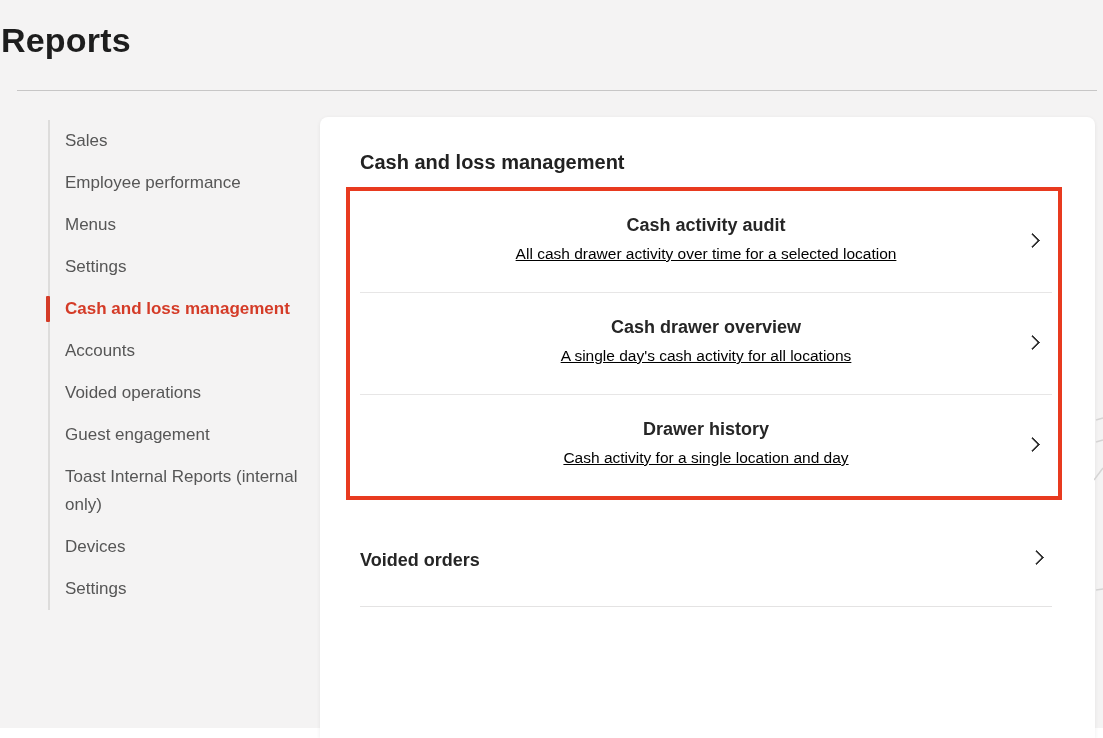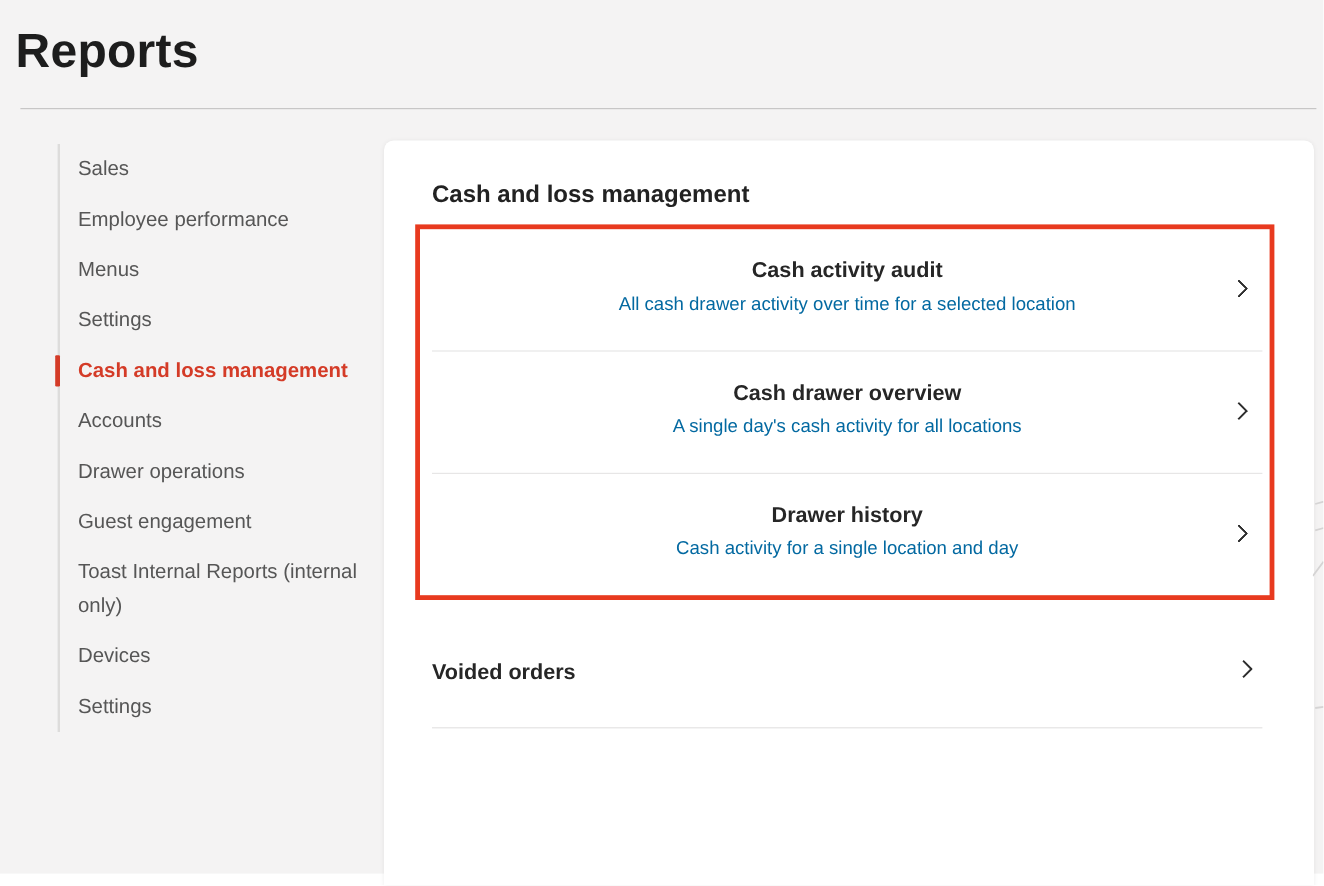--- a/index.html
+++ b/index.html
@@ -9,22 +9,22 @@
     font-family:"Liberation Sans", sans-serif;
     -webkit-font-smoothing:antialiased;
   }
   
   .gray-base{
     position:absolute;left:0;top:0;width:1103px;height:728px;
     background:var(--page-bg,#f4f3f3);
   }
   
   .page-title{
-    position:absolute;left:13px;top:21px;
-    font-size:40px;font-weight:600;letter-spacing:.2px;color:#1d1d1d;
+    position:absolute;left:1px;top:21px;
+    font-size:34px;font-weight:600;letter-spacing:.2px;color:#1d1d1d;
   }
   .header-divider{
     position:absolute;left:17px;top:90px;width:1080px;height:0;
     border-top:1px solid #c7c6c6;
   }
   
   .sidebar-nav{
     position:absolute;left:48px;top:120px;width:262px;
     border-left:2px solid #dddcdb;
   }
@@ -61,21 +61,21 @@
   .report-row{
     position:relative;cursor:pointer;
     padding:22px 0 28px;
   }
   .highlight-box .report-row{border-bottom:1px solid #e7e6e6;text-align:center;}
   .highlight-box .report-row:last-child{border-bottom:none;}
   .report-title{
     font-size:18px;font-weight:bold;color:#262626;line-height:24px;
   }
   .report-desc{
-    font-size:15.5px;color:#0369a1;line-height:20px;margin-top:7px;
+    font-size:15.5px;color:#000000;line-height:20px;margin-top:7px;text-decoration:underline;
   }
   .chevron{
     position:absolute;right:14px;top:50%;
     width:9px;height:9px;margin-top:-7px;
     border-top:2.5px solid #2e2e2e;border-right:2.5px solid #2e2e2e;
     border-radius:1px;
     transform:rotate(45deg);
   }
   
   .plain-row{
@@ -96,21 +96,21 @@
 <div class="page-title">Reports</div>
 <div class="header-divider"></div>
 
 <nav class="sidebar-nav">
   <div class="nav-item">Sales</div>
   <div class="nav-item">Employee performance</div>
   <div class="nav-item">Menus</div>
   <div class="nav-item">Settings</div>
   <div class="nav-item selected">Cash and loss management</div>
   <div class="nav-item">Accounts</div>
-  <div class="nav-item">Drawer operations</div>
+  <div class="nav-item">Voided operations</div>
   <div class="nav-item">Guest engagement</div>
   <div class="nav-item">Toast Internal Reports (internal only)</div>
   <div class="nav-item">Devices</div>
   <div class="nav-item">Settings</div>
 </nav>
 
 <section class="card">
   <h2 class="section-title">Cash and loss management</h2>
 
   <div class="highlight-box">

